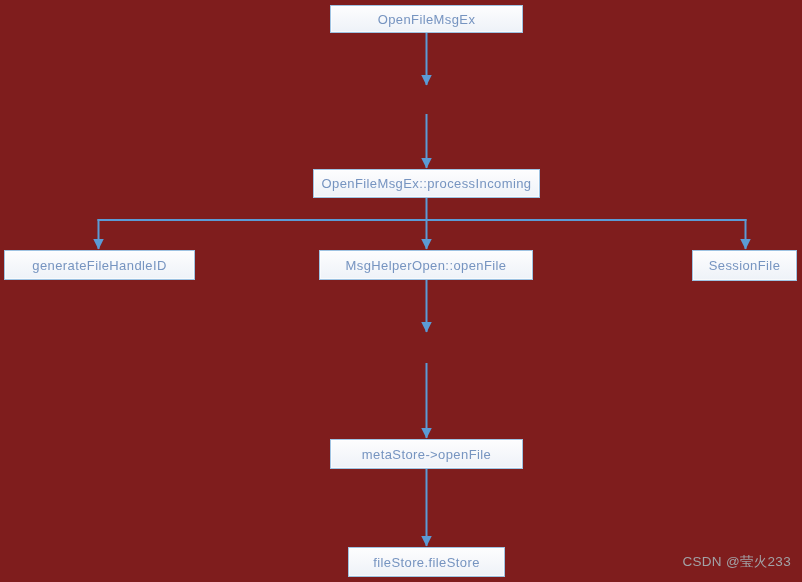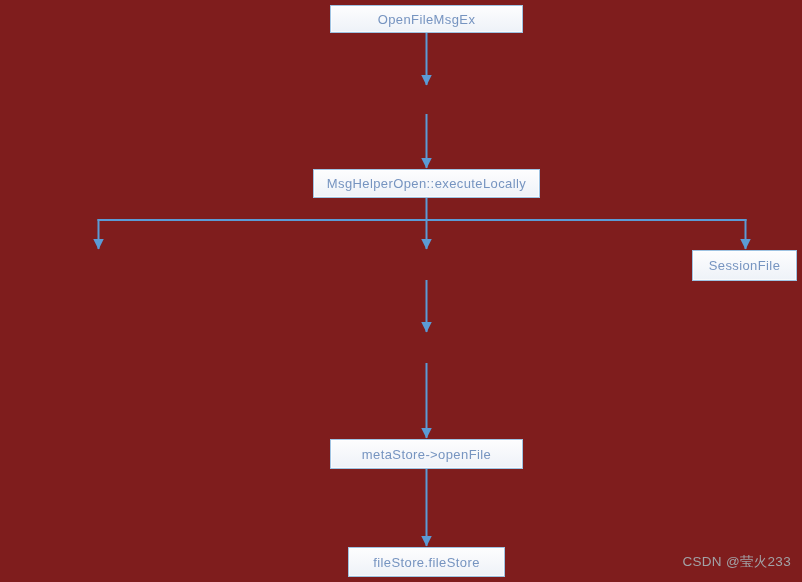--- a/index.html
+++ b/index.html
@@ -75,23 +75,25 @@
     <line x1="426.5" y1="280" x2="426.5" y2="332" marker-end="url(#ah)"></line>
 
     <line x1="426.5" y1="363" x2="426.5" y2="438" marker-end="url(#ah)"></line>
 
     <line x1="426.5" y1="469" x2="426.5" y2="546" marker-end="url(#ah)"></line>
   </svg>
 
   <div class="node" style="left:330px; top:5px;   width:193px; height:28px">OpenFileMsgEx</div>
 
 
-  <div class="node" style="left:313px; top:169px; width:227px; height:29px">MsgHelperOpen::executeLocally</div>
+  <div class="node" style="left:313px; top:169px; width:227px; height:29px">OpenFileMsgEx::processIncoming</div>
 
+  <div class="node" style="left:4px;   top:250px; width:191px; height:30px">generateFileHandleID</div>
 
+  <div class="node" style="left:319px; top:250px; width:214px; height:30px">MsgHelperOpen::openFile</div>
 
   <div class="node" style="left:692px; top:250px; width:105px; height:31px">SessionFile</div>
 
 
   <div class="node" style="left:330px; top:439px; width:193px; height:30px">metaStore-&gt;openFile</div>
 
   <div class="node" style="left:348px; top:547px; width:157px; height:30px">fileStore.fileStore</div>
 
   <div class="watermark">CSDN @莹火233</div>
 

